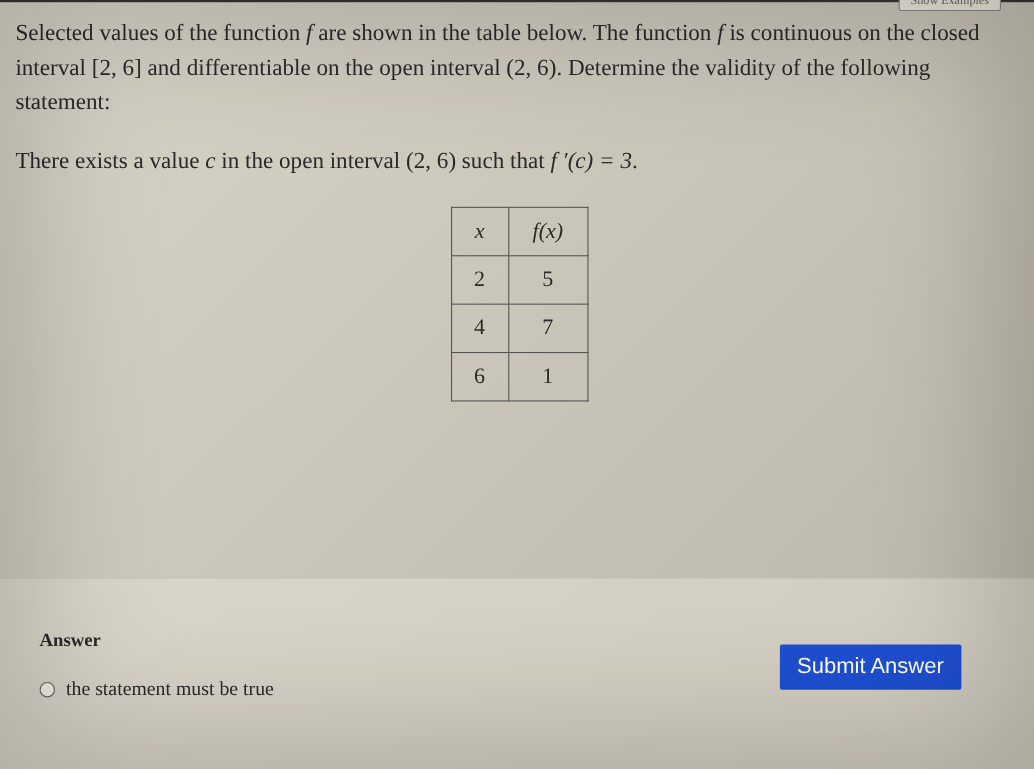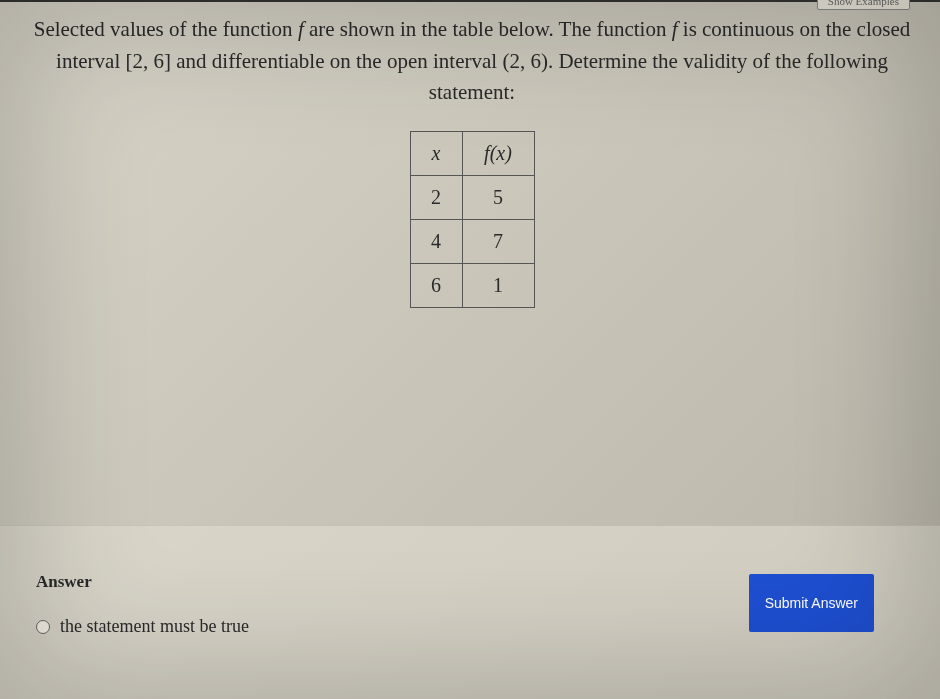--- a/index.html
+++ b/index.html
@@ -29,21 +29,20 @@
     color: #666;
     border-radius: 2px;
   }
   .content {
     padding: 14px 10px 0 14px;
   }
   .prompt {
     font-size: 21px;
     line-height: 1.5;
     margin-bottom: 22px;
-    text-align: center;
   }
   .statement {
     font-size: 21px;
     line-height: 1.5;
     margin-bottom: 26px;
   }
   .math-i { font-style: italic; font-family: 'Times New Roman', serif; }
   .table-wrap {
     display: flex;
     justify-content: center;
@@ -94,26 +93,26 @@
   .radio {
     width: 14px; height: 14px;
     border: 1.5px solid #666;
     border-radius: 50%;
     background: #f4f0e4;
     flex-shrink: 0;
   }
   .submit-btn {
     position: absolute;
     right: 66px;
-    top: 48px;
+    top: 60px;
     background: #1e4fd1;
     color: #fff;
-    font-size: 14px;
+    font-size: 20px;
     font-family: Arial, sans-serif;
-    padding: 21px 16px;
+    padding: 9px 16px;
     border-radius: 2px;
     border: none;
     cursor: pointer;
   }
   .vignette {
     pointer-events: none;
     position: absolute;
     inset: 0;
     box-shadow: inset 0 0 120px 30px rgba(0,0,0,0.18);
   }
@@ -123,20 +122,23 @@
 
 <div class="top-border"></div>
 <div class="top-btn">Show Examples</div>
 
 <div class="content">
 
   <p class="prompt">
     <span>Selected values of the function </span><span class="math-i">f</span><span> are shown in the table below. The function </span><span class="math-i">f</span><span> is continuous on the closed interval </span><span>[2, 6]</span><span> and differentiable on the open interval </span><span>(2, 6)</span><span>. Determine the validity of the following statement:</span>
   </p>
 
+  <p class="statement">
+    <span>There exists a value </span><span class="math-i">c</span><span> in the open interval </span><span>(2, 6)</span><span> such that </span><span class="math-i">f ′(c) = 3</span><span>.</span>
+  </p>
 
   <div class="table-wrap">
     <table class="vals">
       <thead>
         <tr>
           <th><span class="math-i">x</span></th>
           <th><span class="math-i">f(x)</span></th>
         </tr>
       </thead>
       <tbody>

